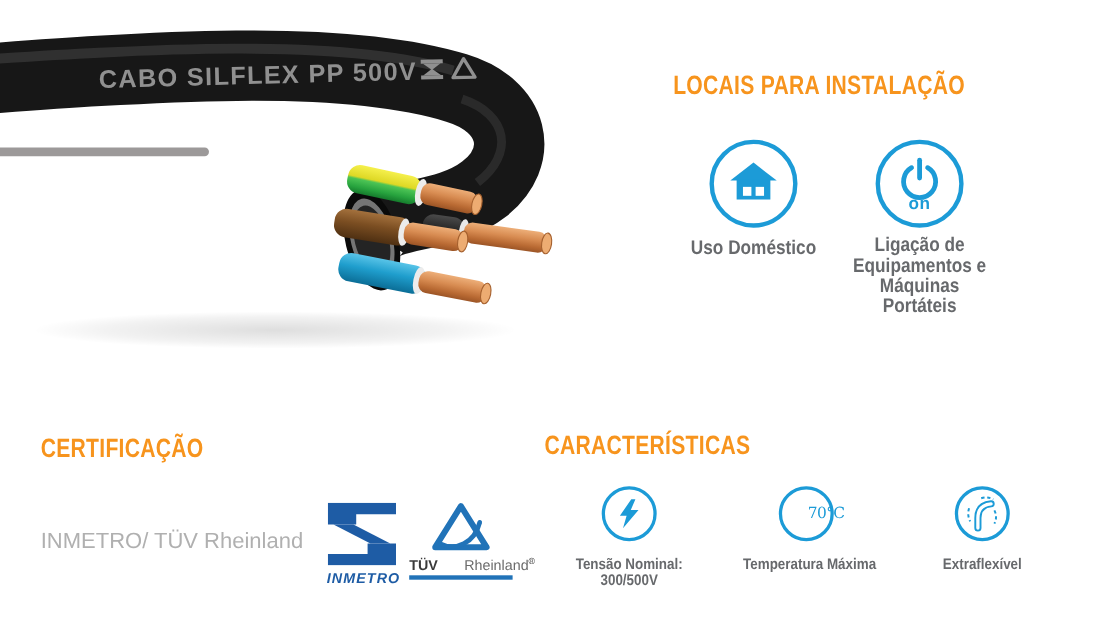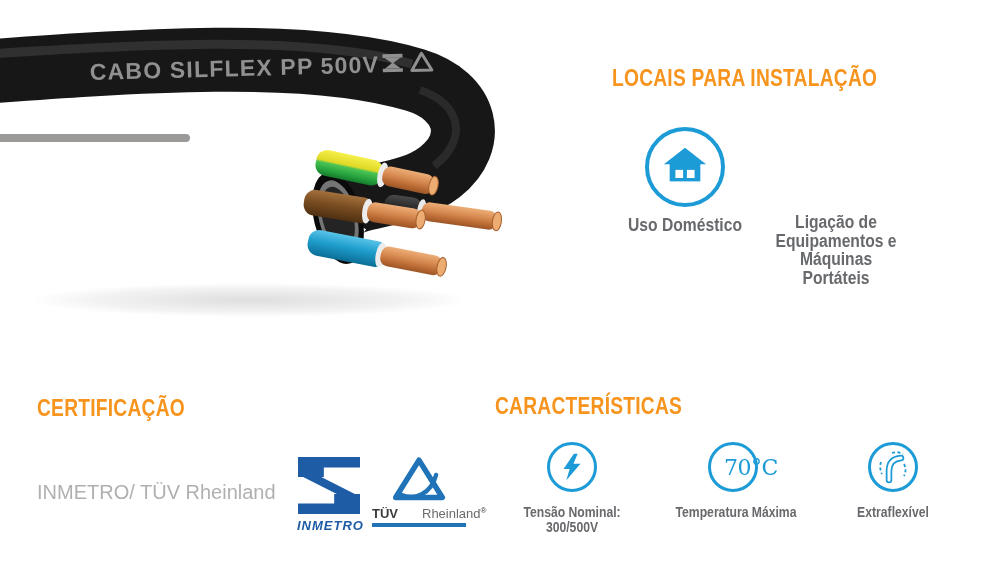--- a/index.html
+++ b/index.html
@@ -20,21 +20,21 @@
   .circle.big{ width:80px; height:80px; }
   .circle.small{ width:50px; height:50px; border-width:3px; }
   .glabel{
     font-weight:bold; color:#67696C; text-align:center;
     transform:scaleX(.87); transform-origin:50% 0;
   }
   .glabel.top{ font-size:18px; line-height:18.5px; }
   .glabel.bot{ font-size:14px; line-height:15px; }
   .certtext{ font-size:20px; color:#B0B0B0; white-space:nowrap;text-align:right; }
   .badge70{
-    font-family:"DejaVu Serif", serif; font-size:22px; color:#1C9BD7;
+    font-family:"DejaVu Serif", serif; font-size:14px; color:#1C9BD7;
     white-space:nowrap; letter-spacing:-.5px;padding-left:36px;
   }
   .inmetro-word{
     font-size:13px; font-weight:bold; font-style:italic; color:#1E5CA5;
     letter-spacing:1px; 
   }
   .tuv-text{ font-size:13px; color:#58595B; white-space:nowrap; }
   .tuv-text .b{ font-weight:bold; color:#3a3a3a;margin-top:48px; }
   .tuv-text .r{ color:#6b6b6b;padding-left:24px; }
   .tuv-text sup{ font-size:8px; color:#3a3a3a; }
@@ -139,20 +139,27 @@
 
   <div class="abs circle big" style="left:645px;top:127px">
     <svg width="46" height="46" viewBox="0 0 48 48">
       <polygon points="24,4 46,21 2,21" fill="#1C9BD7"></polygon>
       <rect x="8" y="20" width="32" height="19" fill="#1C9BD7"></rect>
       <rect x="14" y="27" width="8" height="8.5" fill="#fff"></rect>
       <rect x="26" y="27" width="8" height="8.5" fill="#fff"></rect>
     </svg>
   </div>
 
+  <div class="abs circle big" style="left:796px;top:127px">
+    <svg width="50" height="50" viewBox="0 0 48 48">
+      <path d="M17,10 A14,14 0 1 0 31,10" fill="none" stroke="#1C9BD7" stroke-width="4.2" stroke-linecap="round"></path>
+      <line x1="24" y1="3.5" x2="24" y2="19" stroke="#1C9BD7" stroke-width="4.2" stroke-linecap="round"></line>
+      <text x="24" y="46" text-anchor="middle" font-size="15" font-weight="bold" fill="#1C9BD7" letter-spacing=".5">on</text>
+    </svg>
+  </div>
 
   <div class="abs glabel top" style="left:608px;top:216px;width:154px">Uso Doméstico</div>
 
   <div class="abs glabel top" style="left:756px;top:213px;width:160px">
     <div>Ligação de</div>
     <div>Equipamentos e</div>
     <div>Máquinas</div>
     <div>Portáteis</div>
   </div>
 

